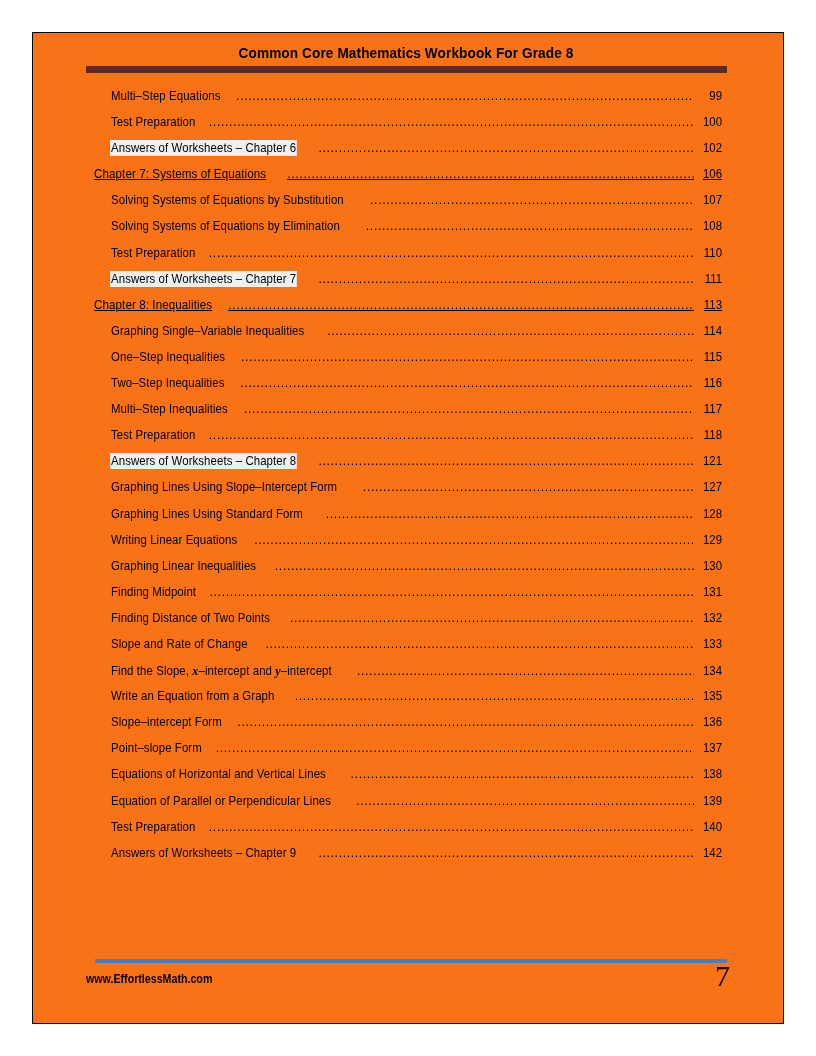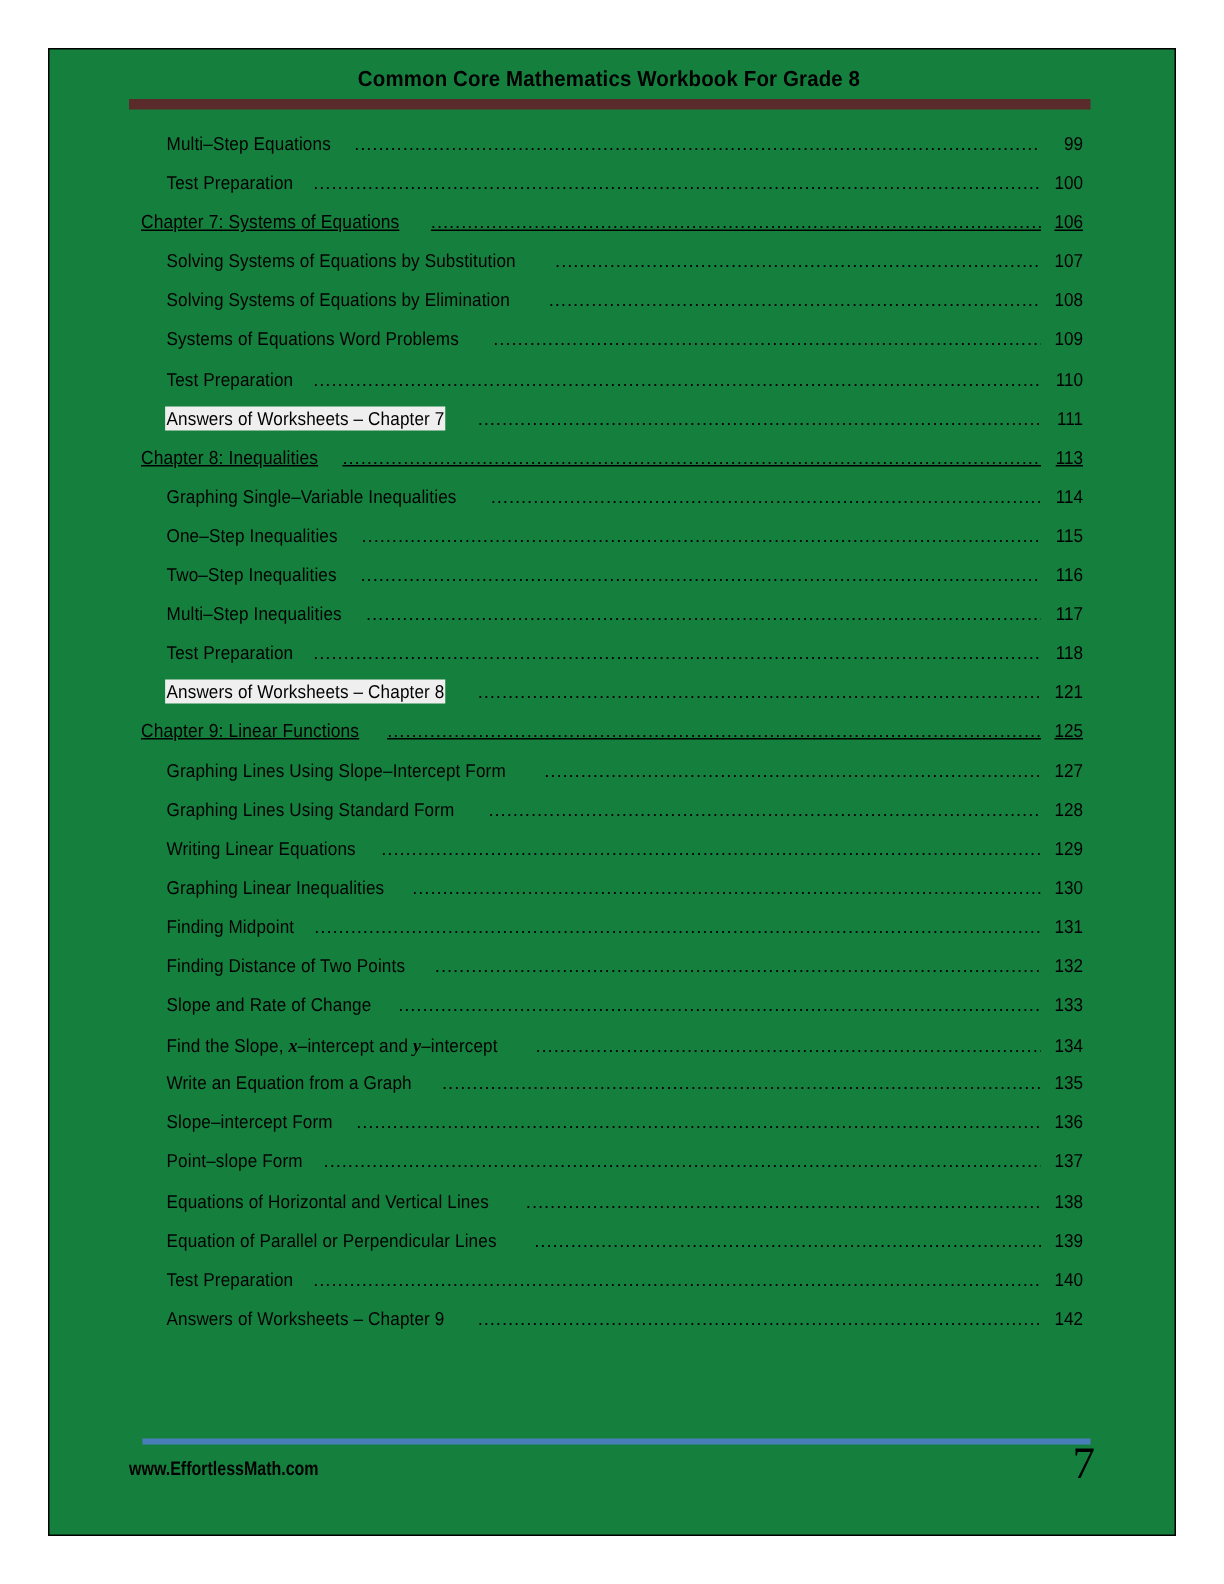--- a/index.html
+++ b/index.html
@@ -15,21 +15,21 @@
   }
 
   .page-frame {
     position: absolute;
     left: 32px;
     top: 32px;
     width: 752px;
     height: 992px;
     border: 1.6px solid #000000;
     box-sizing: border-box;
-    background: #15803d;
+    background: #f97316;
   }
 
   .page-inner {
     position: absolute;
     left: 0;
     top: 0;
     right: 0;
     bottom: 0;
   }
 
@@ -184,45 +184,45 @@
           <span class="row-gap"></span>
           <span class="row-leader"></span>
           <span class="row-page">99</span>
         </div>
         <div class="toc-row level-section">
           <span class="row-label">Test Preparation</span>
           <span class="row-gap"></span>
           <span class="row-leader"></span>
           <span class="row-page">100</span>
         </div>
+        <div class="toc-row level-section">
+          <span class="row-label hl">Answers of Worksheets – Chapter 6</span>
+          <span class="row-gap"></span>
+          <span class="row-leader"></span>
+          <span class="row-page">102</span>
+        </div>
         <div class="toc-row level-chapter">
           <span class="row-label">Chapter 7: Systems of Equations</span>
           <span class="row-gap"></span>
           <span class="row-leader"></span>
           <span class="row-page">106</span>
         </div>
         <div class="toc-row level-section">
           <span class="row-label">Solving Systems of Equations by Substitution</span>
           <span class="row-gap"></span>
           <span class="row-leader"></span>
           <span class="row-page">107</span>
         </div>
         <div class="toc-row level-section">
           <span class="row-label">Solving Systems of Equations by Elimination</span>
           <span class="row-gap"></span>
           <span class="row-leader"></span>
           <span class="row-page">108</span>
         </div>
         <div class="toc-row level-section">
-          <span class="row-label">Systems of Equations Word Problems</span>
-          <span class="row-gap"></span>
-          <span class="row-leader"></span>
-          <span class="row-page">109</span>
-        </div>
-        <div class="toc-row level-section">
           <span class="row-label">Test Preparation</span>
           <span class="row-gap"></span>
           <span class="row-leader"></span>
           <span class="row-page">110</span>
         </div>
         <div class="toc-row level-section">
           <span class="row-label hl">Answers of Worksheets – Chapter 7</span>
           <span class="row-gap"></span>
           <span class="row-leader"></span>
           <span class="row-page">111</span>
@@ -261,26 +261,20 @@
           <span class="row-label">Test Preparation</span>
           <span class="row-gap"></span>
           <span class="row-leader"></span>
           <span class="row-page">118</span>
         </div>
         <div class="toc-row level-section">
           <span class="row-label hl">Answers of Worksheets – Chapter 8</span>
           <span class="row-gap"></span>
           <span class="row-leader"></span>
           <span class="row-page">121</span>
-        </div>
-        <div class="toc-row level-chapter">
-          <span class="row-label">Chapter 9: Linear Functions</span>
-          <span class="row-gap"></span>
-          <span class="row-leader"></span>
-          <span class="row-page">125</span>
         </div>
         <div class="toc-row level-section">
           <span class="row-label">Graphing Lines Using Slope–Intercept Form</span>
           <span class="row-gap"></span>
           <span class="row-leader"></span>
           <span class="row-page">127</span>
         </div>
         <div class="toc-row level-section">
           <span class="row-label">Graphing Lines Using Standard Form</span>
           <span class="row-gap"></span>

